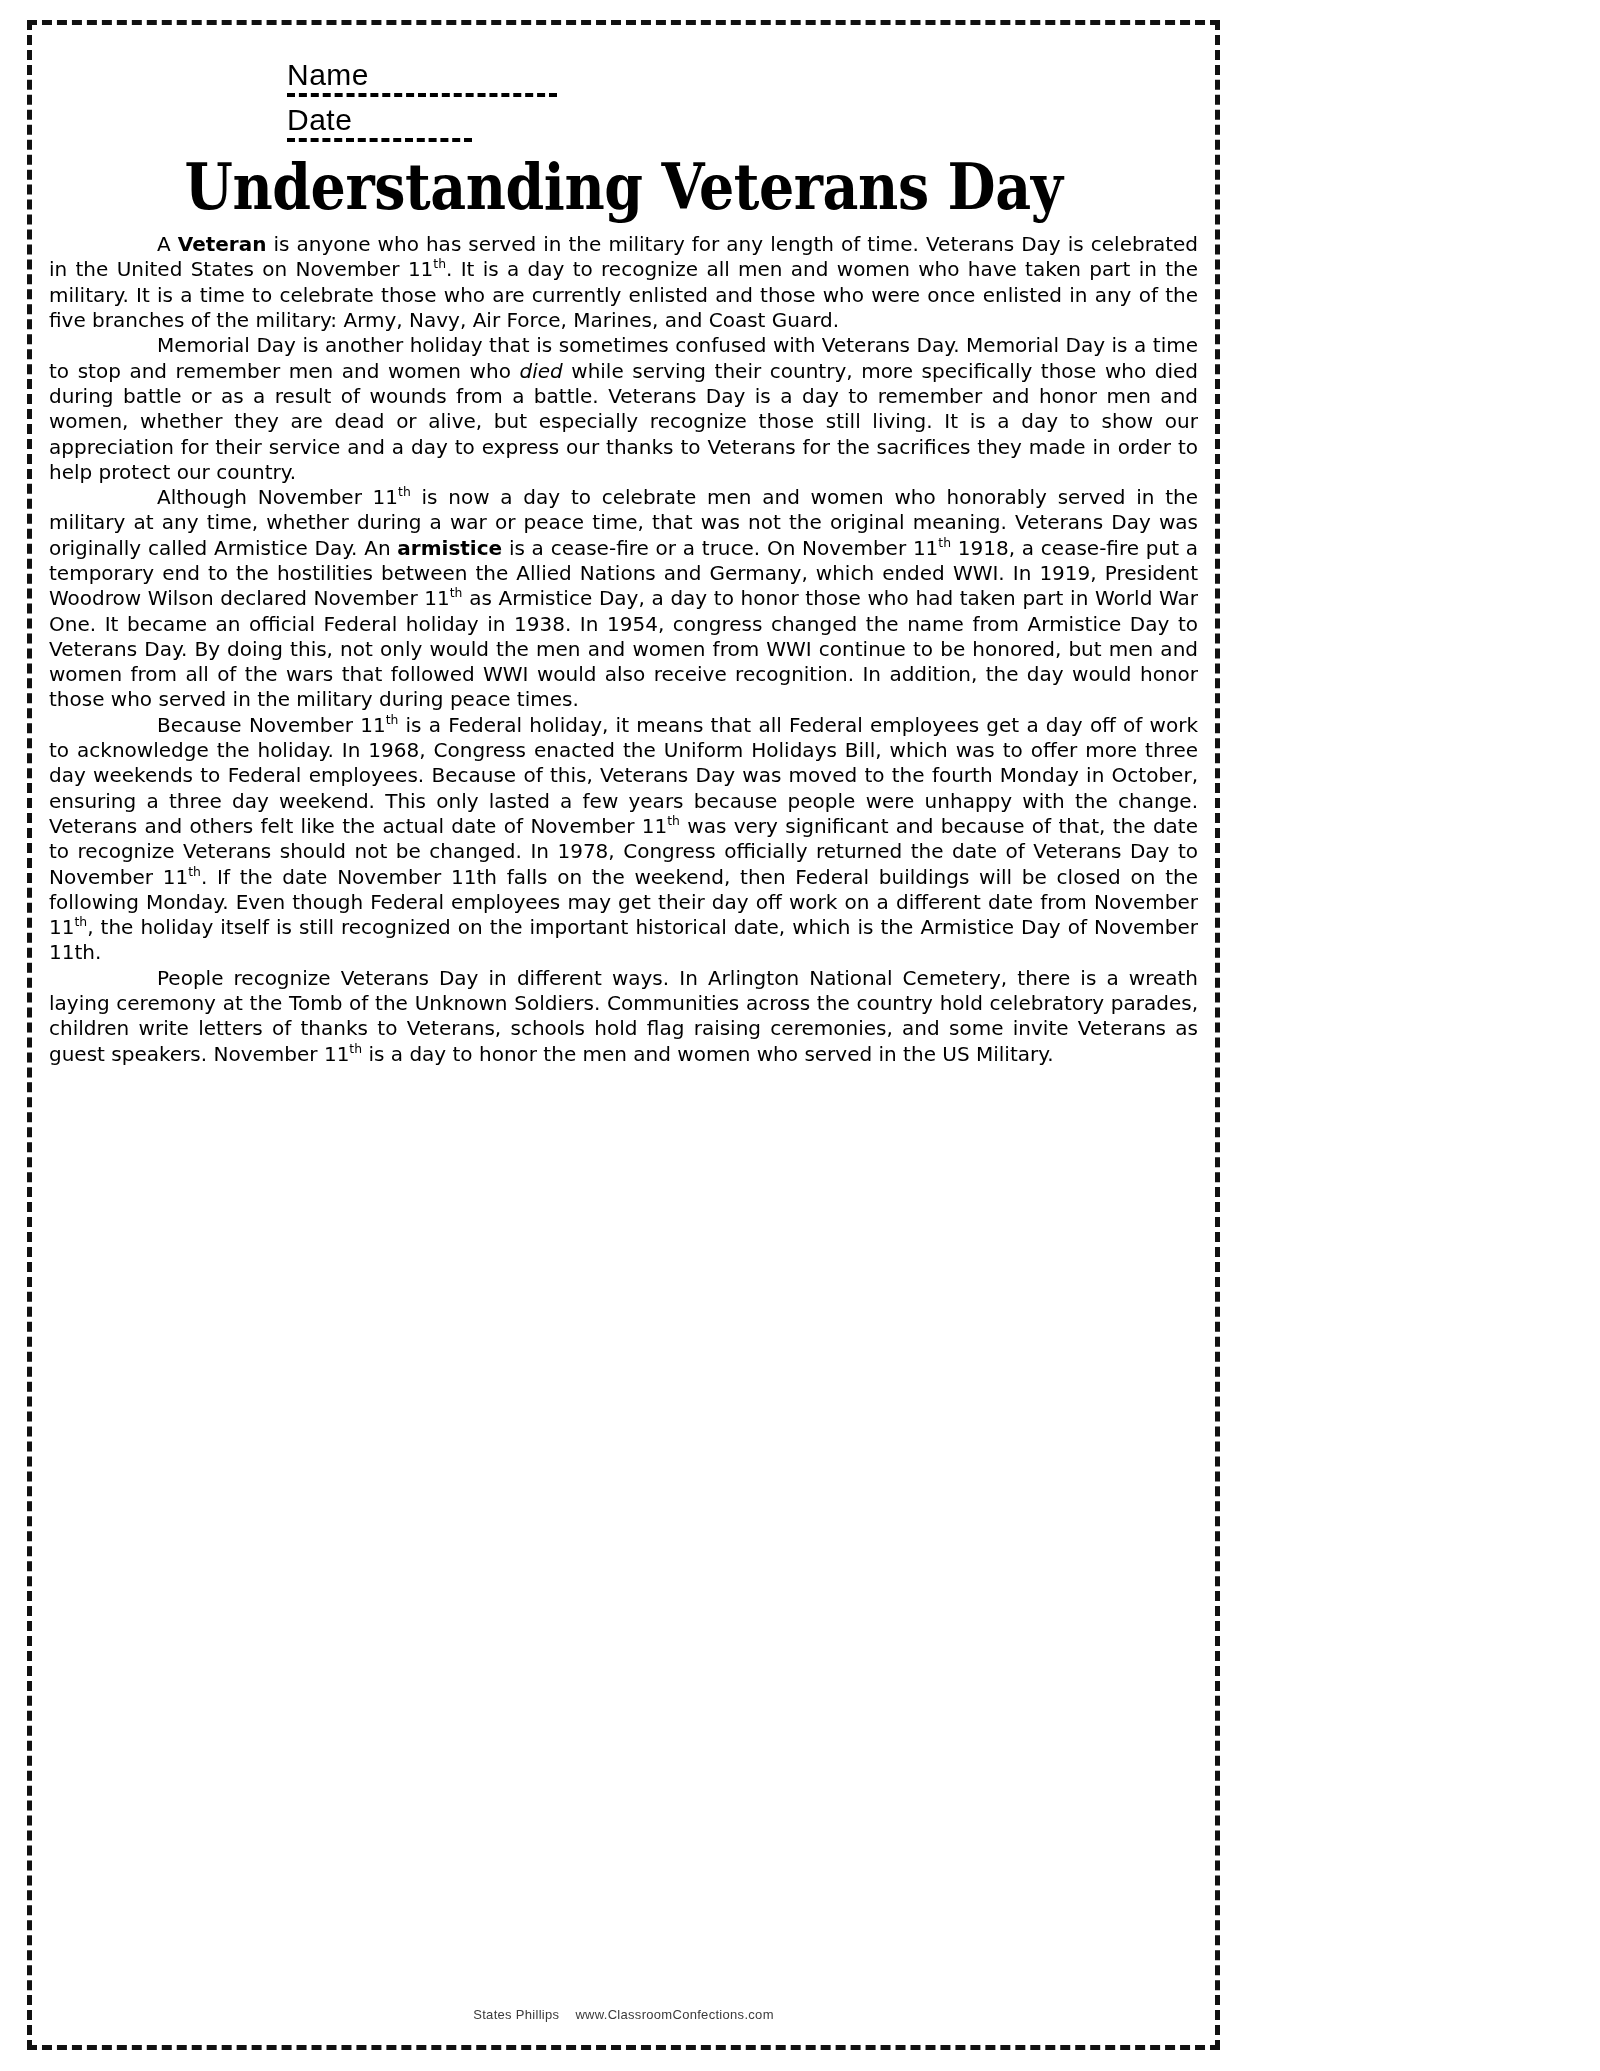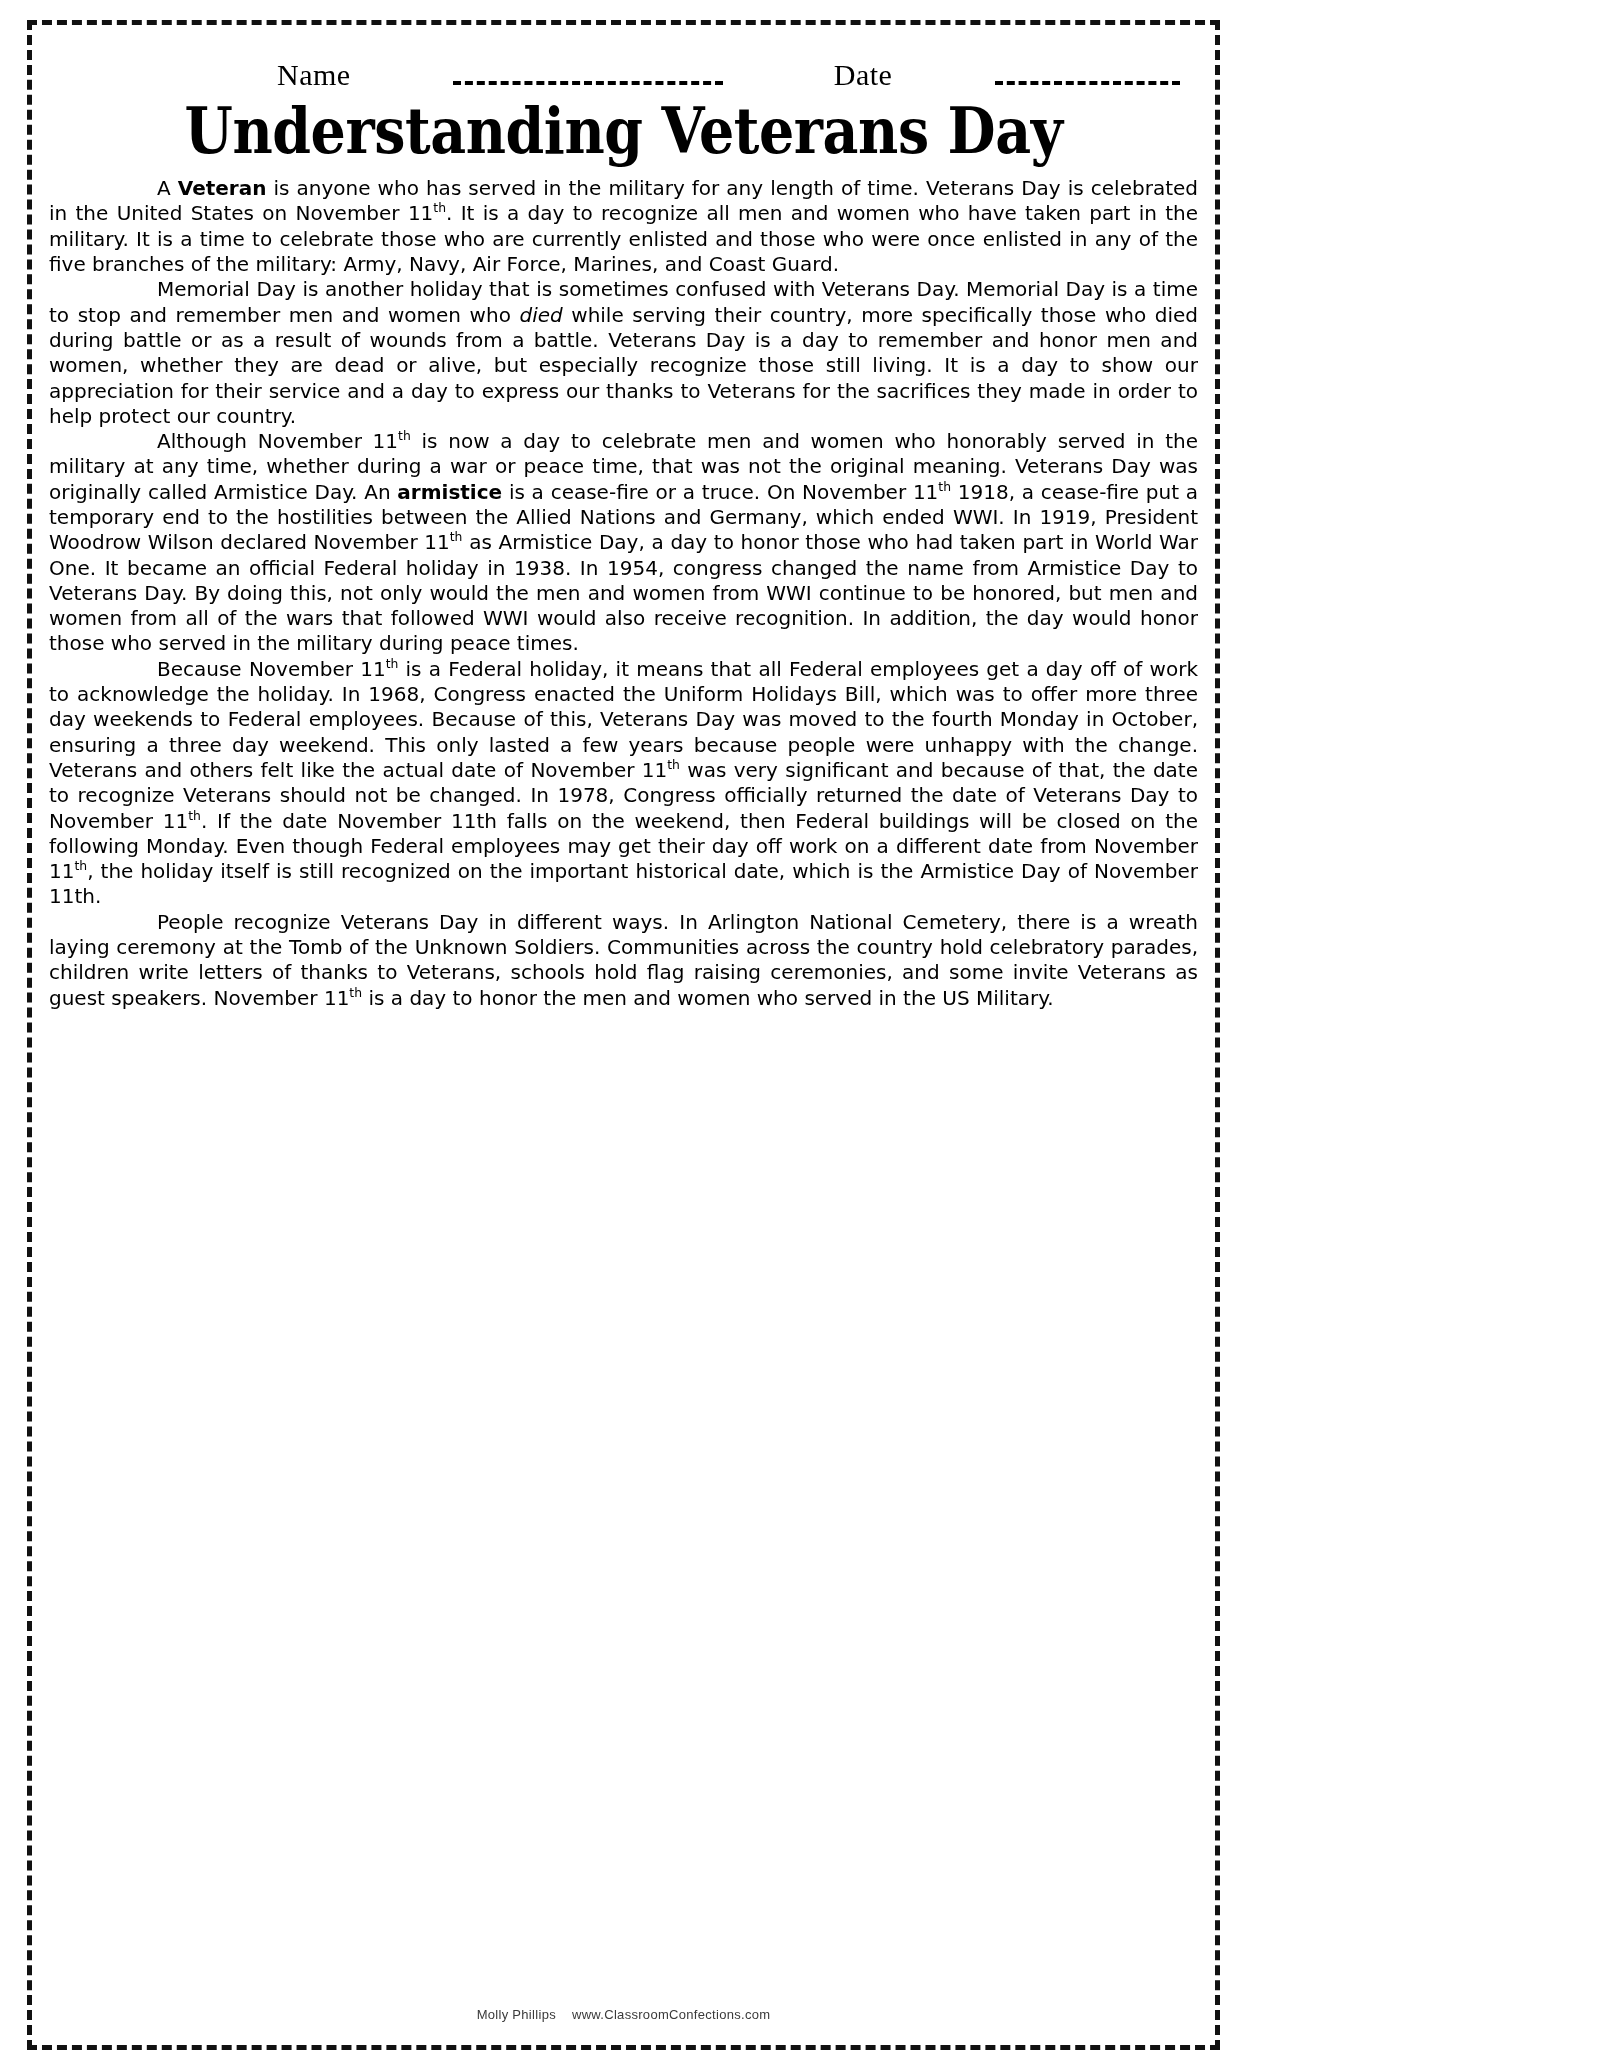--- a/index.html
+++ b/index.html
@@ -44,27 +44,28 @@
     width: 1193px;
     height: 2030px;
     box-sizing: border-box;
     padding: 38px 22px 10px 22px;
   }
 
   
   .namedate-row {
     display: flex;
     align-items: baseline;
-    justify-content: space-between;
+    justify-content: flex-start;
     padding-left: 228px;
-    font-family: Liberation Serif, serif;
+    font-family: Liberation Sans, sans-serif;
     font-size: 30px;
     letter-spacing: 0.5px;
     margin-bottom: 4px;
     white-space: nowrap;
+    flex-direction: column;
   }
   .namedate-row .fld-label {
     font-weight: 400;
   }
   .namedate-row .blank-line {
     display: inline-block;
     border-bottom: 4px dashed #000;
     height: 1px;
     margin: 0 18px 6px 10px;
     vertical-align: bottom;
@@ -147,17 +148,17 @@
 
       <p><span>Although November 11</span><sup class="ord">th</sup><span> is now a day to celebrate men and women who honorably served in the military at any time, whether during a war or peace time, that was not the original meaning. Veterans Day was originally called Armistice Day. An </span><b class="bold-term">armistice</b><span> is a cease-fire or a truce.  On November 11</span><sup class="ord">th</sup><span> 1918, a cease-fire put a temporary end to the hostilities between the Allied Nations and Germany, which ended WWI.  In 1919, President Woodrow Wilson declared November 11</span><sup class="ord">th</sup><span> as Armistice Day, a day to honor those who had taken part in World War One. It became an official Federal holiday in 1938. In 1954, congress changed the name from Armistice Day to Veterans Day. By doing this, not only would the men and women from WWI continue to be honored, but men and women from all of the wars that followed WWI would also receive recognition.  In addition, the day would honor those who served in the military during peace times.</span></p>
 
       <p><span>Because November 11</span><sup class="ord">th</sup><span> is a Federal holiday,  it means that all Federal employees get a day off of work to acknowledge the holiday. In 1968, Congress enacted the Uniform Holidays Bill, which was to offer more three day weekends to Federal employees. Because of this, Veterans Day was moved to the fourth Monday in October, ensuring a three day weekend. This only lasted a few years because people were unhappy with the change. Veterans and others felt like the actual date of November 11</span><sup class="ord">th</sup><span> was very significant and because of that, the date to recognize Veterans should not be changed. In 1978, Congress officially returned the date of Veterans Day to November 11</span><sup class="ord">th</sup><span>. If the date November 11th falls on the weekend, then Federal buildings will be closed on the following Monday. Even though Federal employees may get their day off work on a different date from November 11</span><sup class="ord">th</sup><span>,  the holiday itself is still recognized on the important historical date, which is the Armistice Day of November 11th.</span></p>
 
       <p><span>People recognize Veterans Day in different ways. In Arlington National Cemetery, there is a wreath laying ceremony at the Tomb of the Unknown Soldiers. Communities across the country hold celebratory parades, children write letters of thanks to Veterans, schools hold flag raising ceremonies, and some invite Veterans as guest speakers. November 11</span><sup class="ord">th</sup><span> is a day to honor the men and women who served in the US Military.</span></p>
 
     </div>
 
     <div class="footer-credit">
-      <span>Molly Phillips</span><span class="sep"></span><span>www.ClassroomConfections.com</span>
+      <span>States Phillips</span><span class="sep"></span><span>www.ClassroomConfections.com</span>
     </div>
 
   </div>
 </div>
 
 </body></html>

